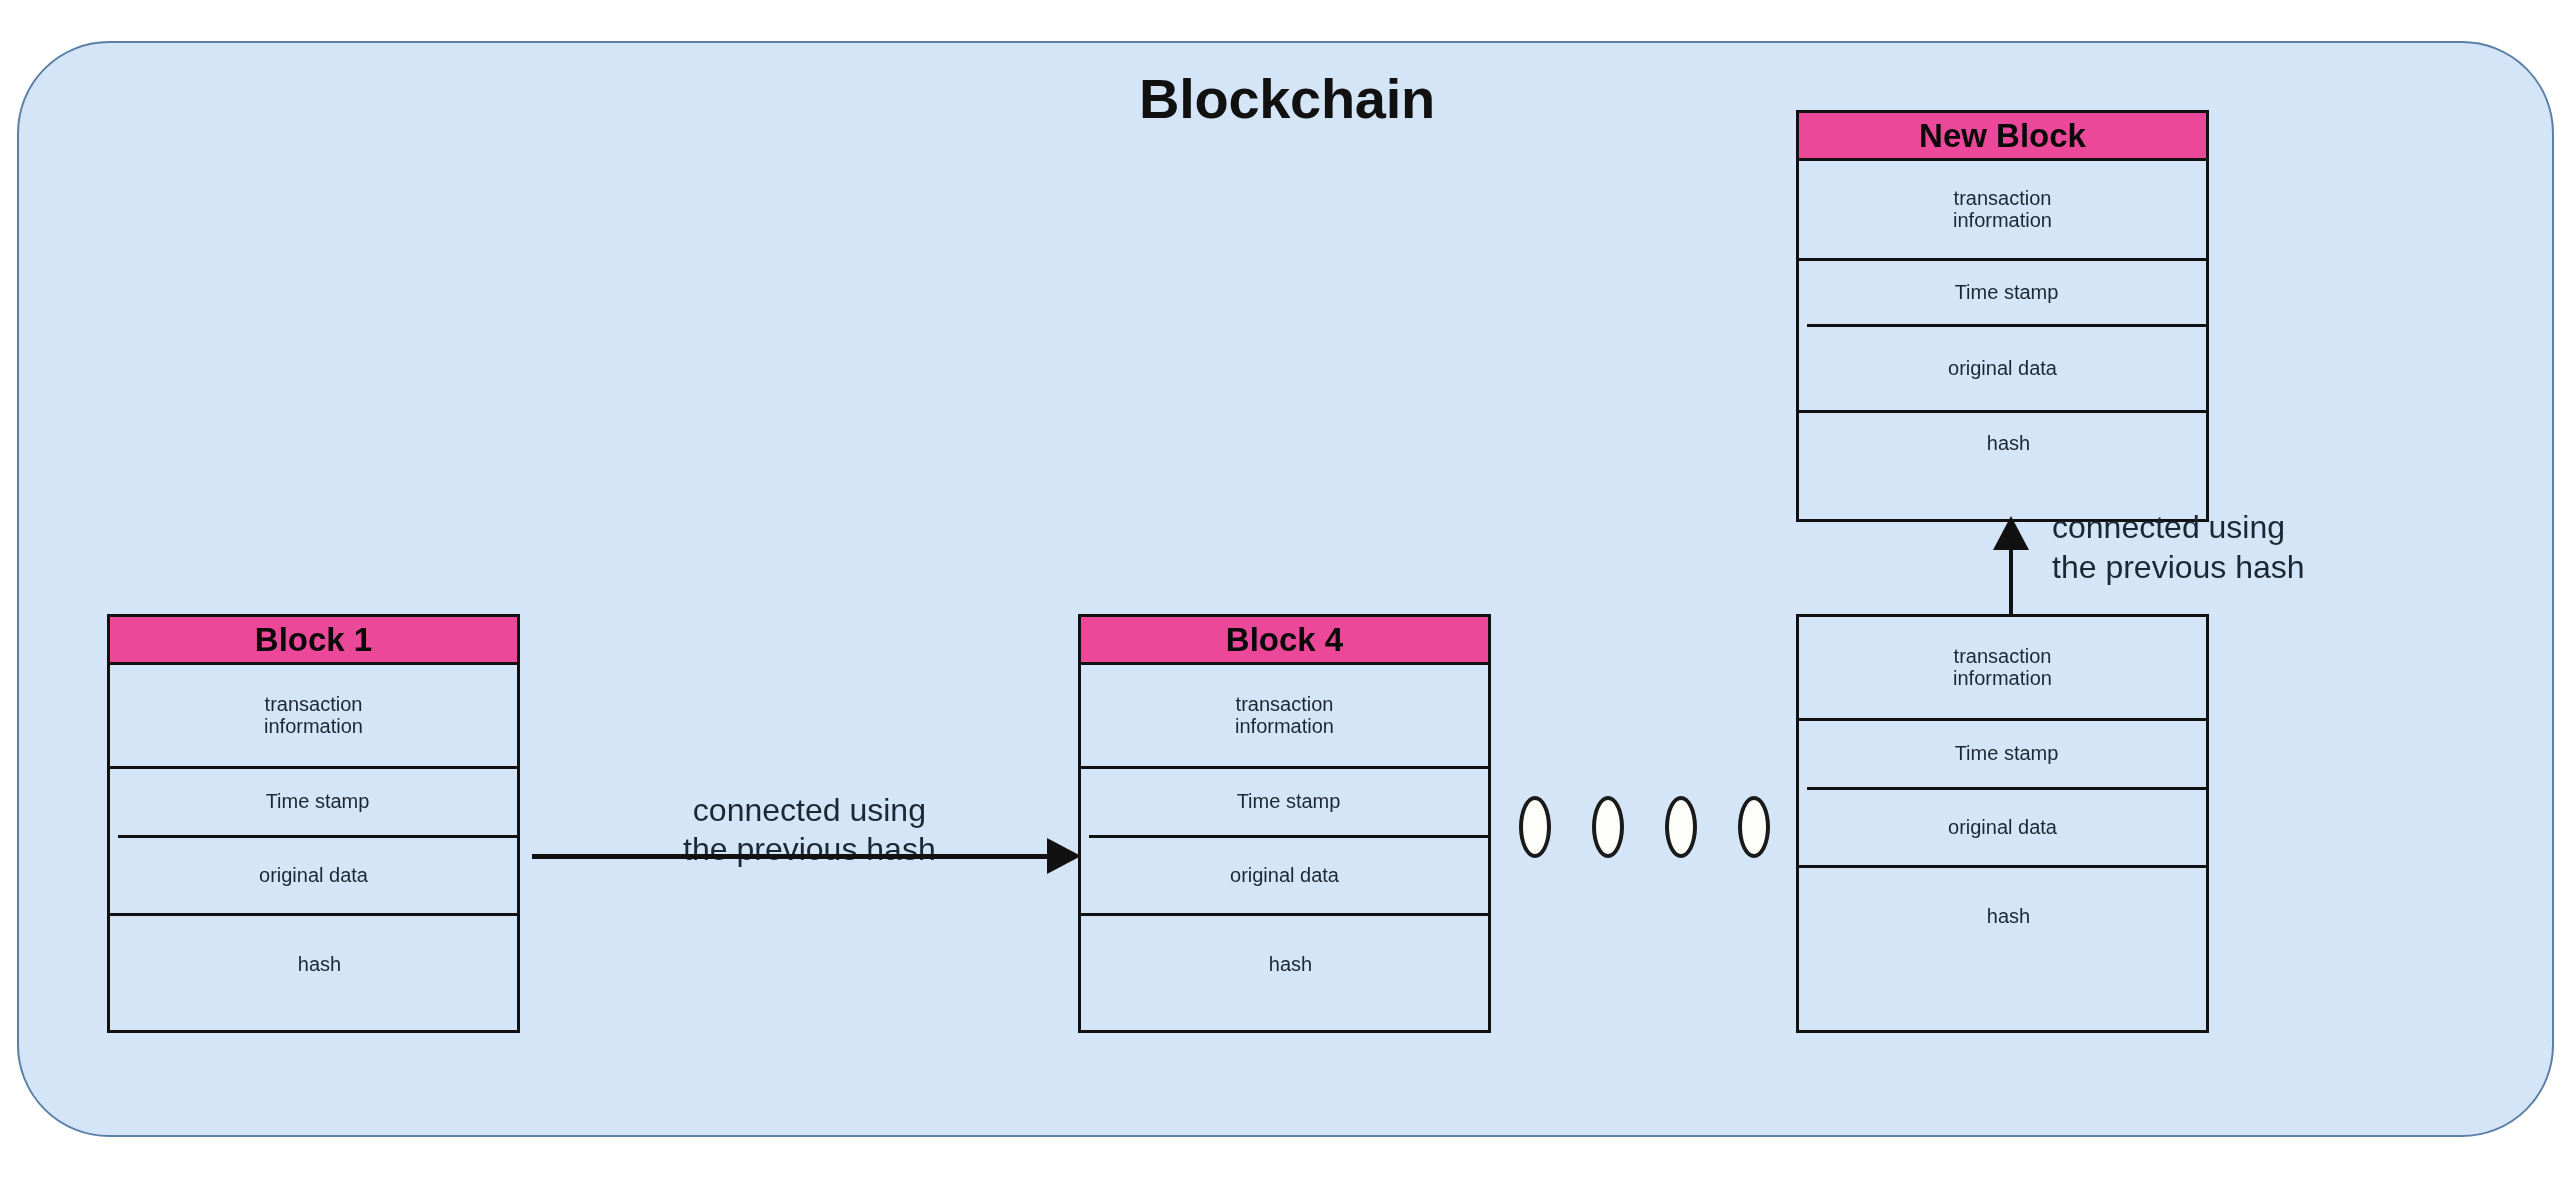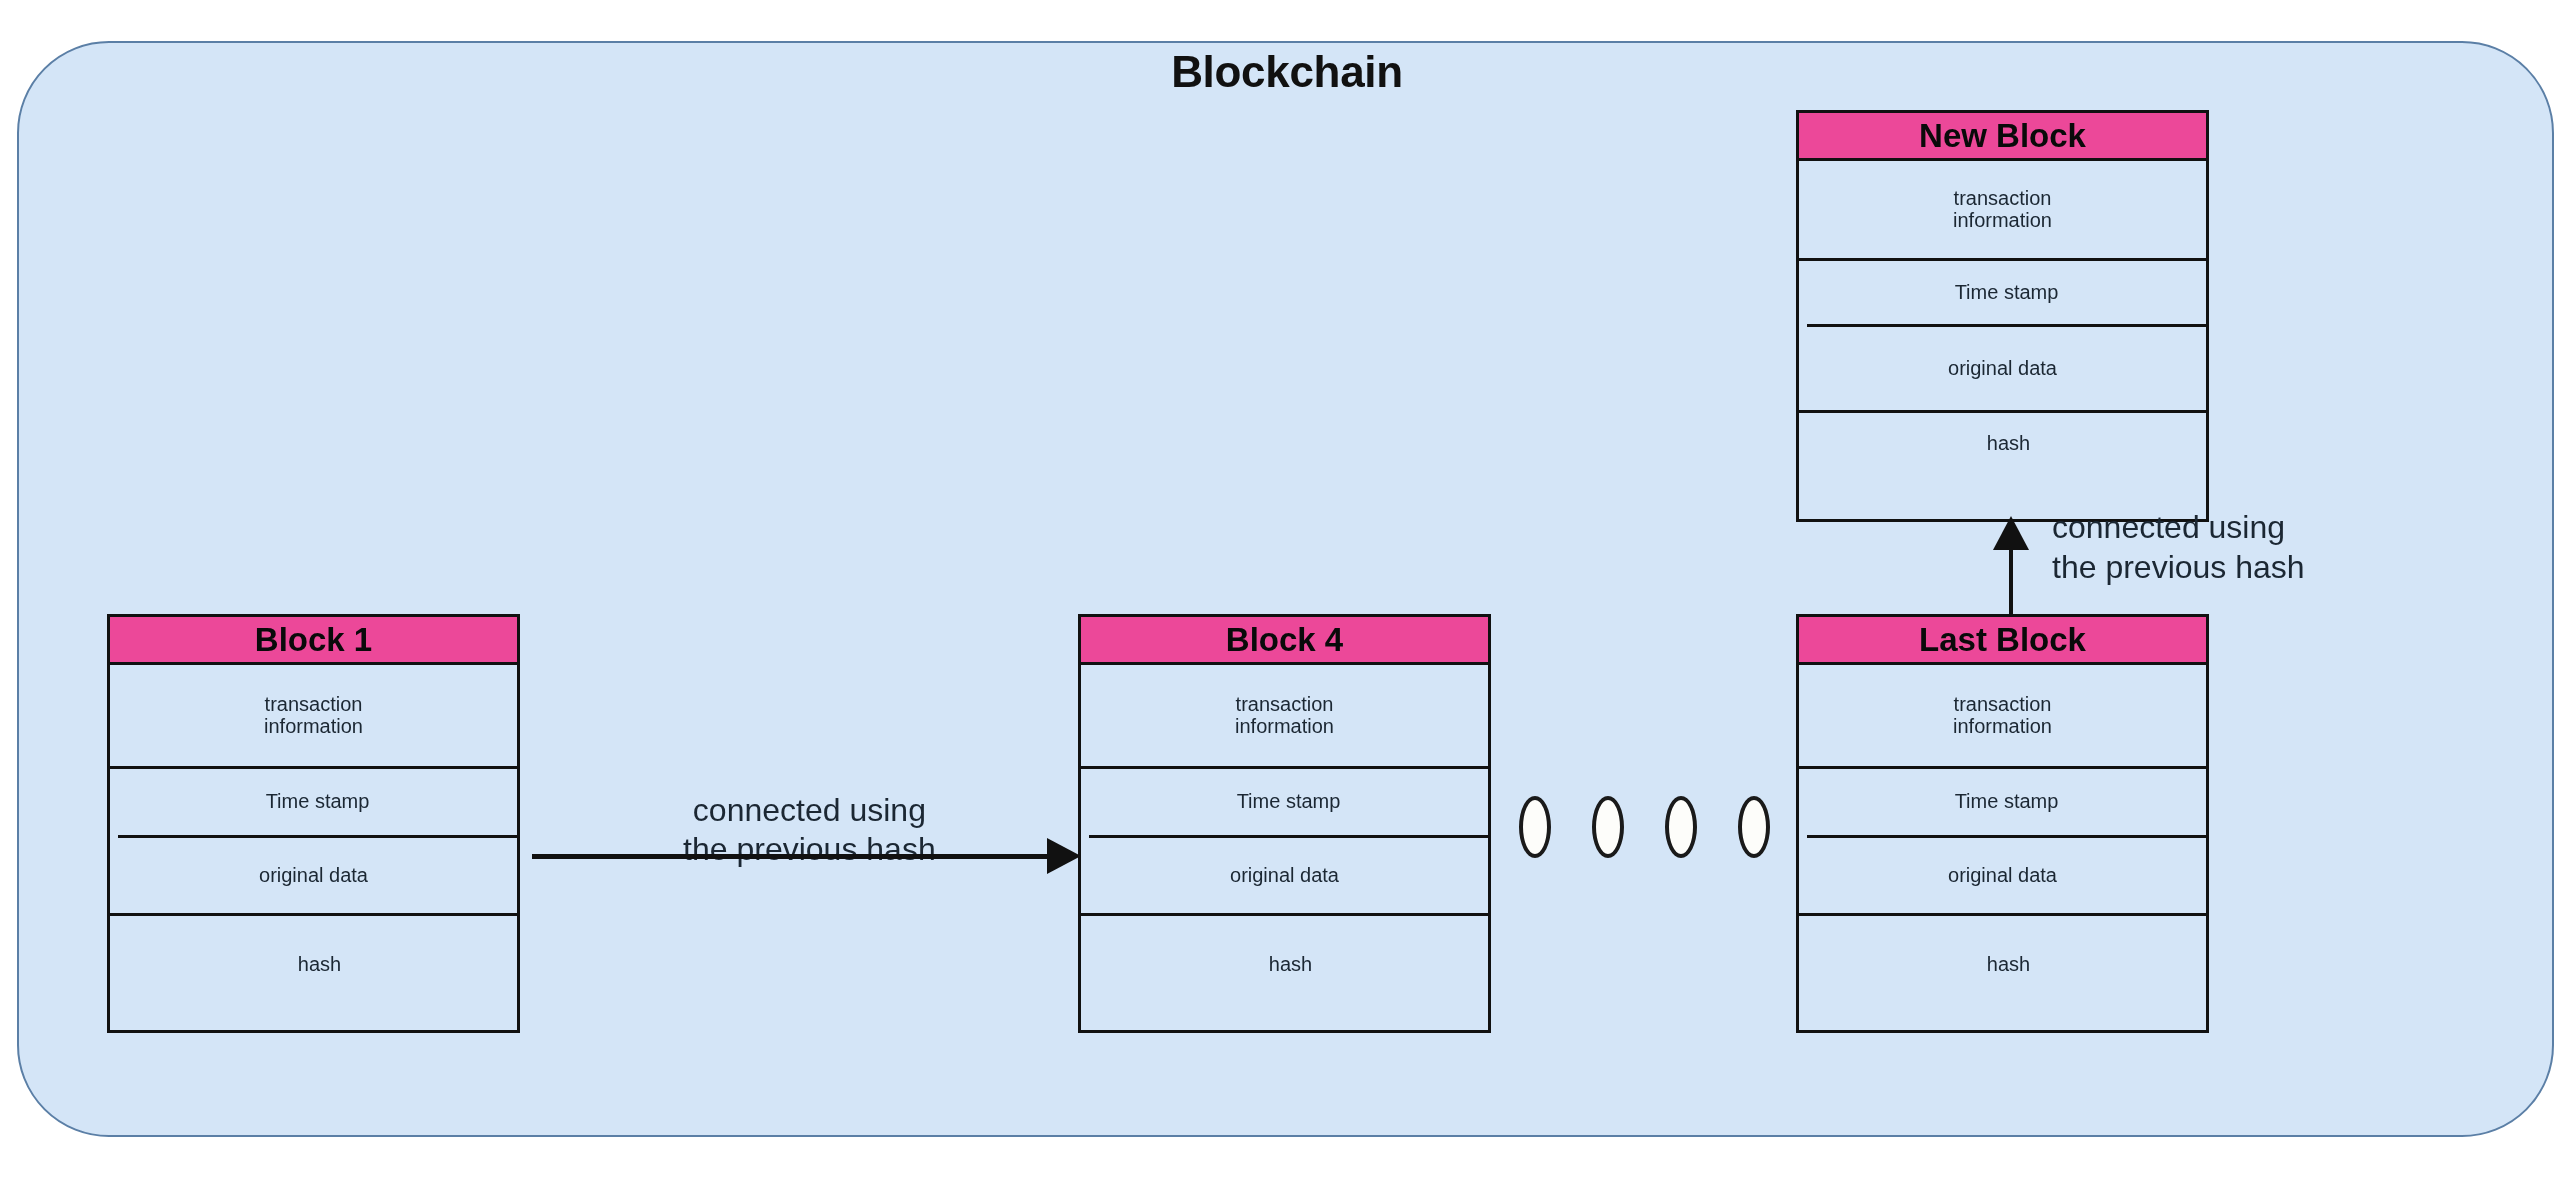--- a/index.html
+++ b/index.html
@@ -30,26 +30,26 @@
     border-radius: 92px;
     box-sizing: border-box;
   }
 
   .chain-title {
     position: absolute;
     left: 0;
     top: 0;
     width: 2537px;
     text-align: center;
-    font-size: 44px;
+    font-size: 56px;
     font-weight: bold;
     color: #111111;
     letter-spacing: -0.3px;
     line-height: 1;
-    padding-top: 7px;
+    padding-top: 28px;
     box-sizing: border-box;
   }
 
   
   .block {
     position: absolute;
     box-sizing: border-box;
     border: 3.3px solid #111111;
     background: #d4e5f7;
   }
@@ -248,21 +248,20 @@
   </div>
 
   <div class="ellipsis">
     <div class="dot"></div>
     <div class="dot"></div>
     <div class="dot"></div>
     <div class="dot"></div>
   </div>
 
   <div class="block" id="last-block">
-    <div class="block-header h-header">Last Block</div>
     <div class="block-row r-txn">transaction
 information</div>
     <div class="block-row r-time">Time stamp</div>
     <div class="block-row r-data">original data</div>
     <div class="block-row r-hash">hash</div>
   </div>
 
 </div>
 
 

